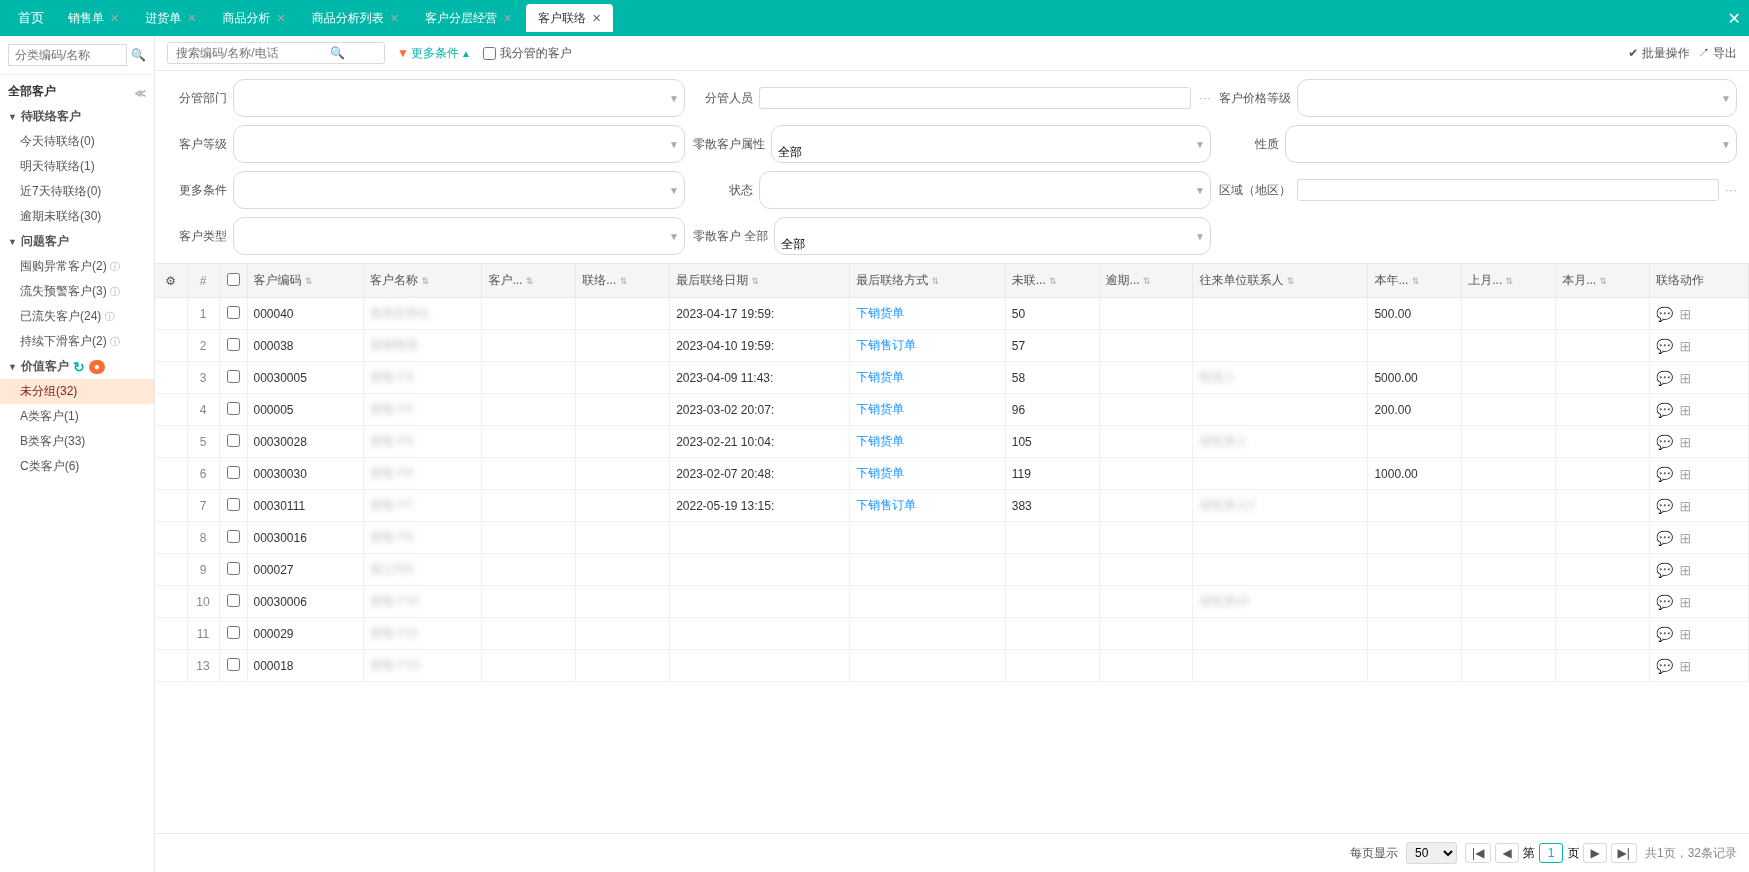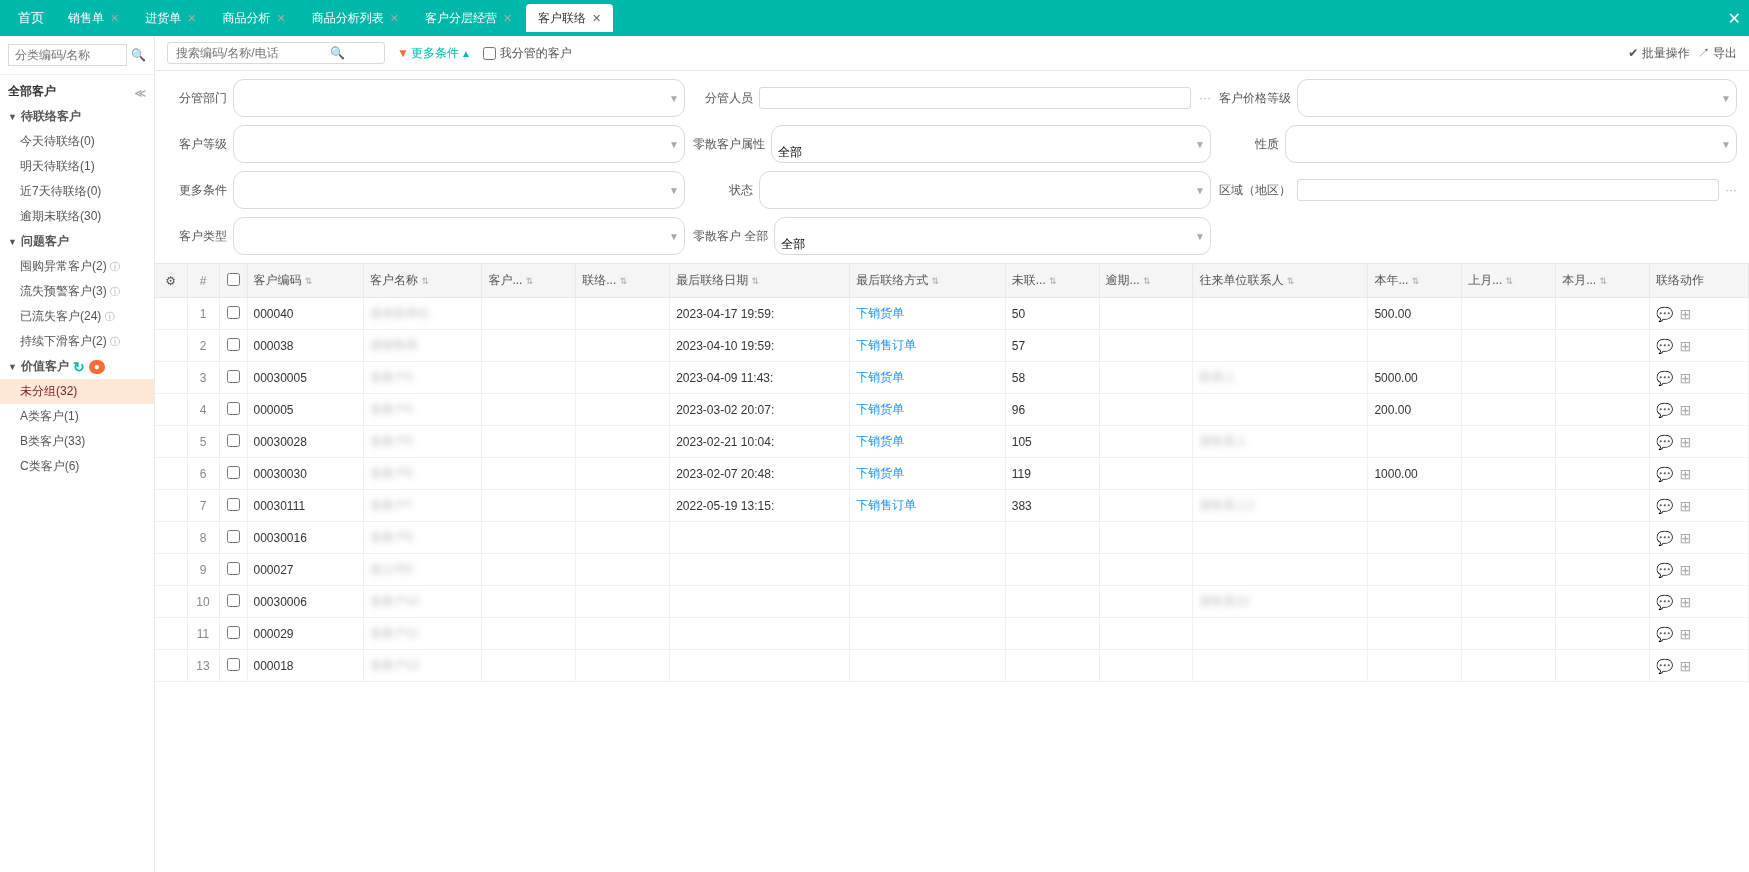--- a/index.html
+++ b/index.html
@@ -829,15 +829,32 @@
         <div class="action-icons">
           <span class="action-icon" title="联络">💬</span>
           <span class="action-icon" title="更多">⊞</span>
         </div>
       </td>
     </tr>
           </tbody>
       </table>
     </div>
 
+    <div class="table-footer">
+      <span class="page-size-label">每页显示</span>
+      <select class="page-size-select">
+        <option>50</option>
+        <option>100</option>
+      </select>
+      <div class="page-nav">
+        <button class="page-btn">|◀</button>
+        <button class="page-btn">◀</button>
+        <span>第</span>
+        <span class="page-current">1</span>
+        <span>页</span>
+        <button class="page-btn">▶</button>
+        <button class="page-btn">▶|</button>
+      </div>
+      <span class="total-info">共1页，32条记录</span>
+    </div>
 
   </div>
 </div>
 
 </body></html>

